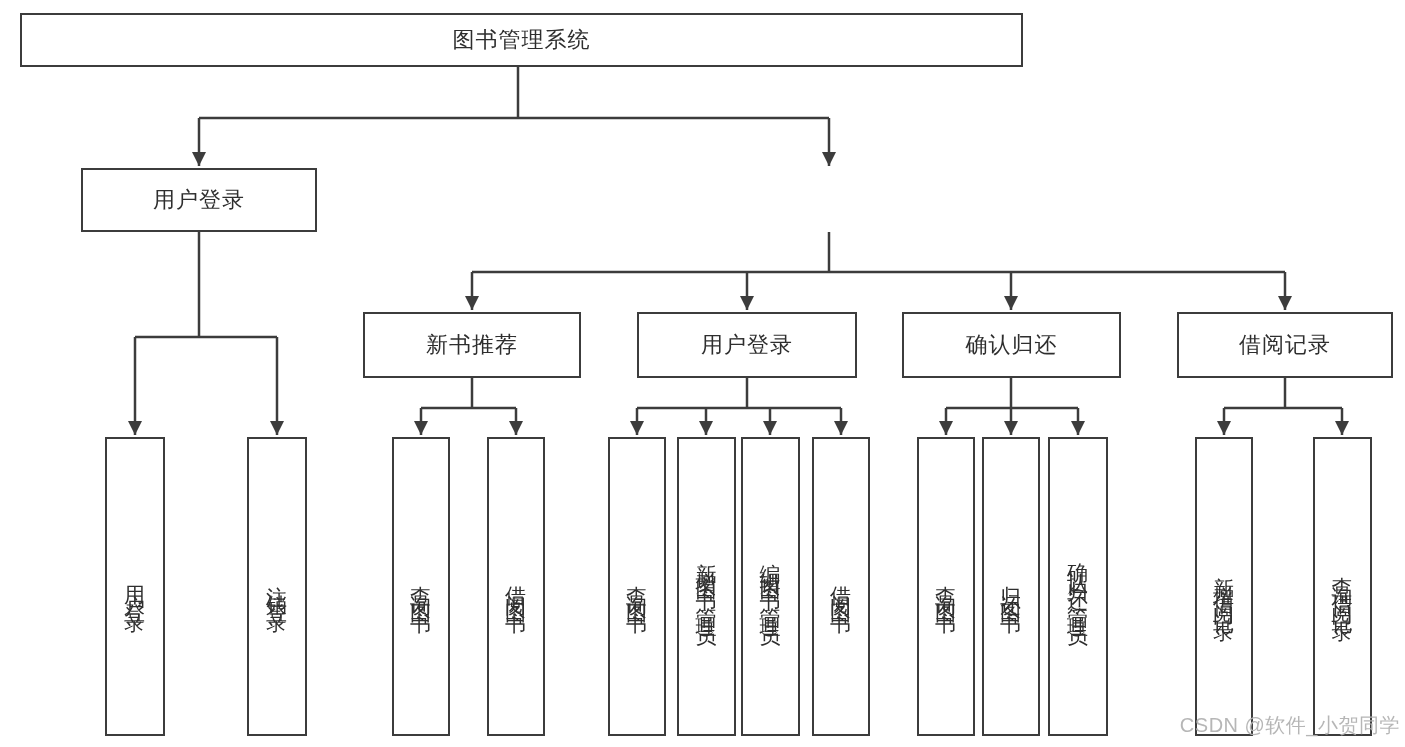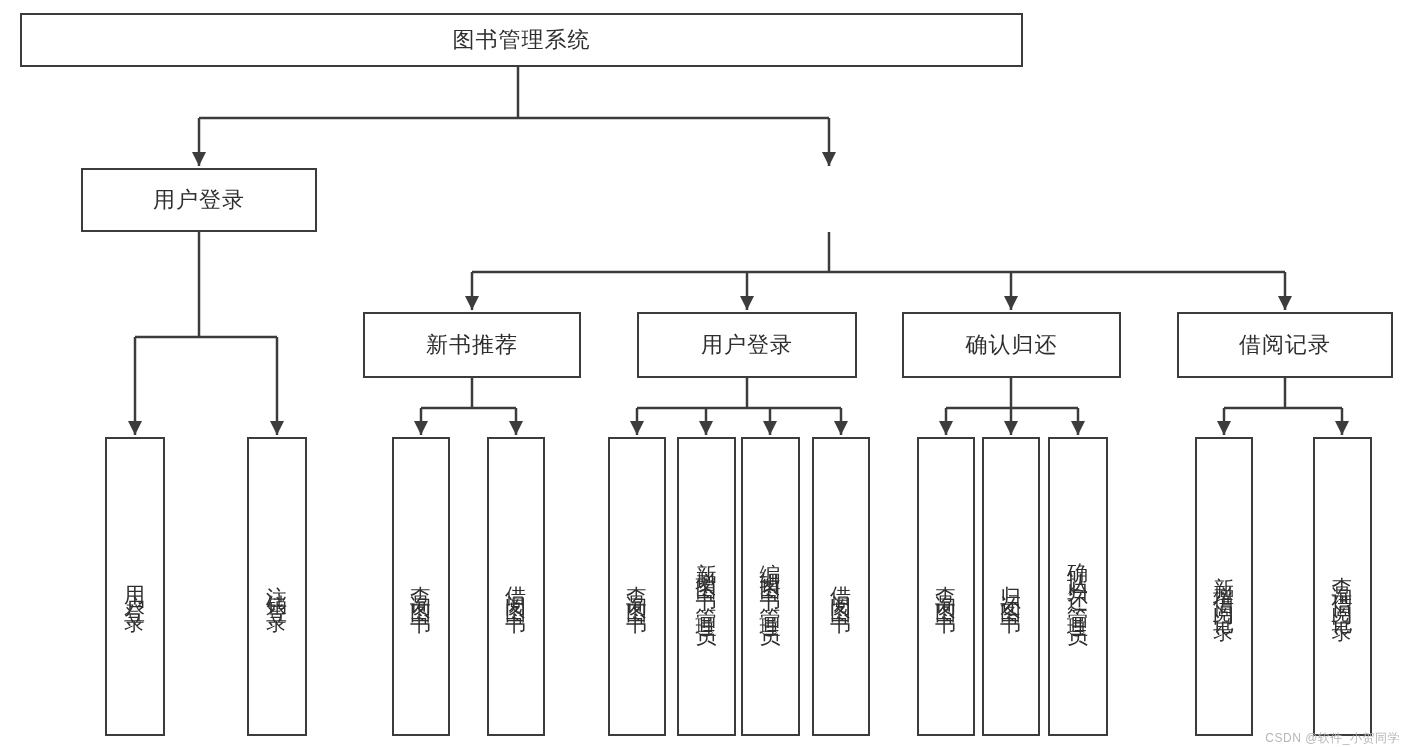--- a/index.html
+++ b/index.html
@@ -32,22 +32,22 @@
   .vbox > span{
     writing-mode:vertical-rl;
     text-orientation:mixed;
     font-size:21px;color:#2e2e2e;
     letter-spacing:9px;
     line-height:1;
     white-space:nowrap;
   }
   #watermark{
     position:absolute;
-    right:5px;bottom:0;
-    font-size:12px;
+    right:5px;bottom:8px;
+    font-size:20px;
     color:rgba(178,178,178,0.95);
     z-index:3;
     letter-spacing:0.5px;
   }
 </style>
 </head>
 <body>
 
 <div id="canvas">
 

